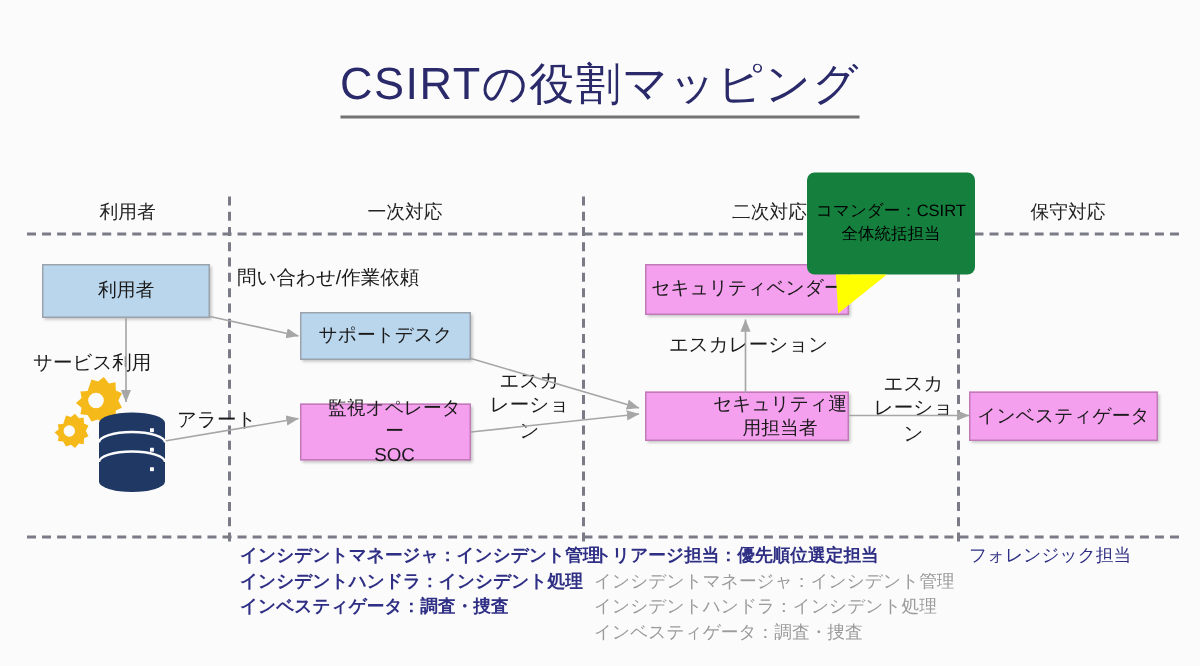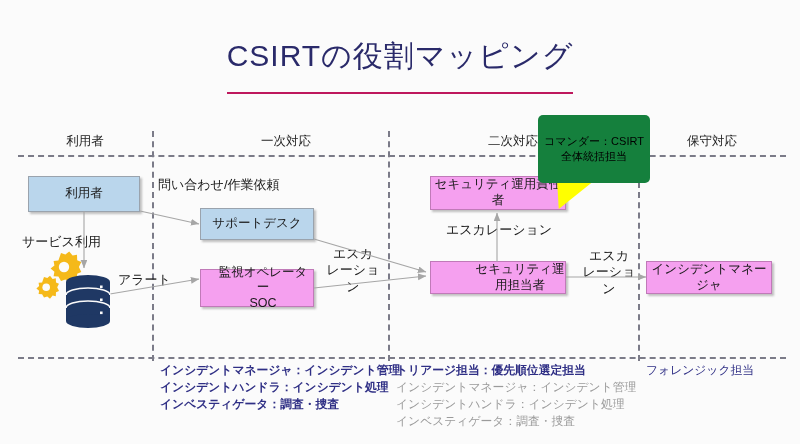--- a/index.html
+++ b/index.html
@@ -25,22 +25,22 @@
     left: 0;
     top: 36px;
     width: 800px;
     text-align: center;
     font-size: 30px;
     color: #2a2a6a;
     letter-spacing: 1px;
     white-space: nowrap;
   }
   #title .tx {
-    border-bottom: 2px solid #be185d;
-    padding-bottom: 20px;
+    border-bottom: 2px solid #737373;
+    padding-bottom: 4px;
     text-align: center;
   }
 
   
   .v-div {
     position: absolute;
     top: 131px;
     height: 230px;
     border-left: 2px dashed #7b7b88;
     width: 0;
@@ -164,21 +164,21 @@
   <div id="title"><span class="tx">CSIRTの役割マッピング</span></div>
 
   <div class="h-div" style="top:155px;"></div>
   <div class="h-div" style="top:357px;"></div>
 
   <div class="v-div" style="left:152px;"></div>
   <div class="v-div" style="left:388px;"></div>
   <div class="v-div" style="left:638px;"></div>
 
   <div class="lane-head" style="left:18px;  width:134px;">利用者</div>
-  <div class="lane-head" style="left:168px; width:236px;">一次対応</div>
+  <div class="lane-head" style="left:152px; width:236px;">一次対応</div>
   <div class="lane-head" style="left:638px; width:148px;">保守対応</div>
   <div class="lane-head" style="left:388px; width:250px;">二次対応</div>
 
   <svg id="wires" viewBox="0 0 800 444">
     <defs>
       <marker id="ah" markerWidth="9" markerHeight="9" refX="7.4" refY="3.1" orient="auto">
         <path d="M0,0 L7.6,3.1 L0,6.2 z" fill="#a6a6a6"></path>
       </marker>
     </defs>
     <g stroke="#a6a6a6" stroke-width="1.1" fill="none" marker-end="url(#ah)">
@@ -225,25 +225,25 @@
     </g>
   </svg>
 
   <div class="node blue" style="left:28px;  top:176px; width:112px; height:36px;">利用者</div>
 
   <div class="node blue" style="left:200px; top:208px; width:114px; height:32px;">サポートデスク</div>
 
   <div class="node pink" style="left:200px; top:269px; width:114px; height:38px;padding-left:12px;">監視オペレーター
 SOC</div>
 
-  <div class="node pink" style="left:430px; top:176px; width:136px; height:34px;">セキュリティ運用責任者</div>
+  <div class="node pink" style="left:430px; top:176px; width:136px; height:34px;">セキュリティベンダー</div>
 
   <div class="node pink" style="left:430px; top:261px; width:136px; height:33px;padding-left:44px;">セキュリティ運用担当者</div>
 
-  <div class="node pink" style="left:646px; top:261px; width:126px; height:33px;">インシデントマネージャ</div>
+  <div class="node pink" style="left:646px; top:261px; width:126px; height:33px;">インベスティゲータ</div>
 
   <div class="edge-label" style="left:158px; top:177px; text-align:left;">問い合わせ/作業依頼</div>
 
   <div class="edge-label" style="left:22px;  top:234px; text-align:left;">サービス利用</div>
 
   <div class="edge-label" style="left:118px; top:272px; text-align:left;font-family:Liberation Serif, serif;">アラート</div>
 
   <div class="edge-label" style="left:322px; top:246px; width:62px;">エスカ
 レーション</div>
 

